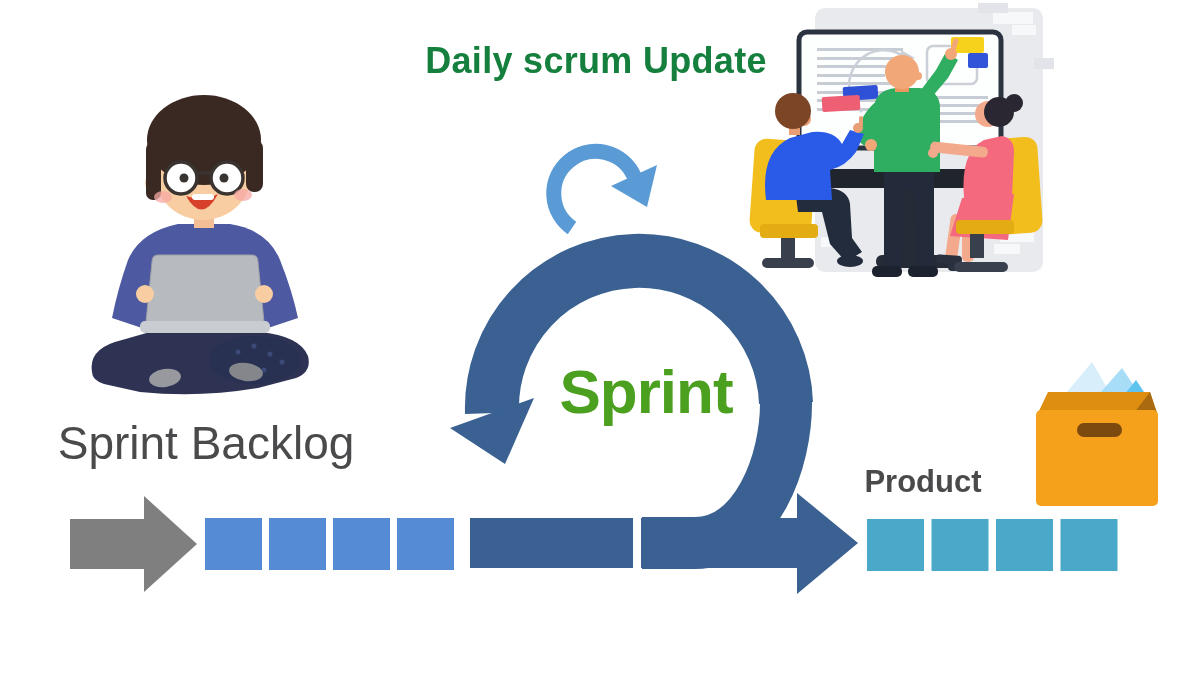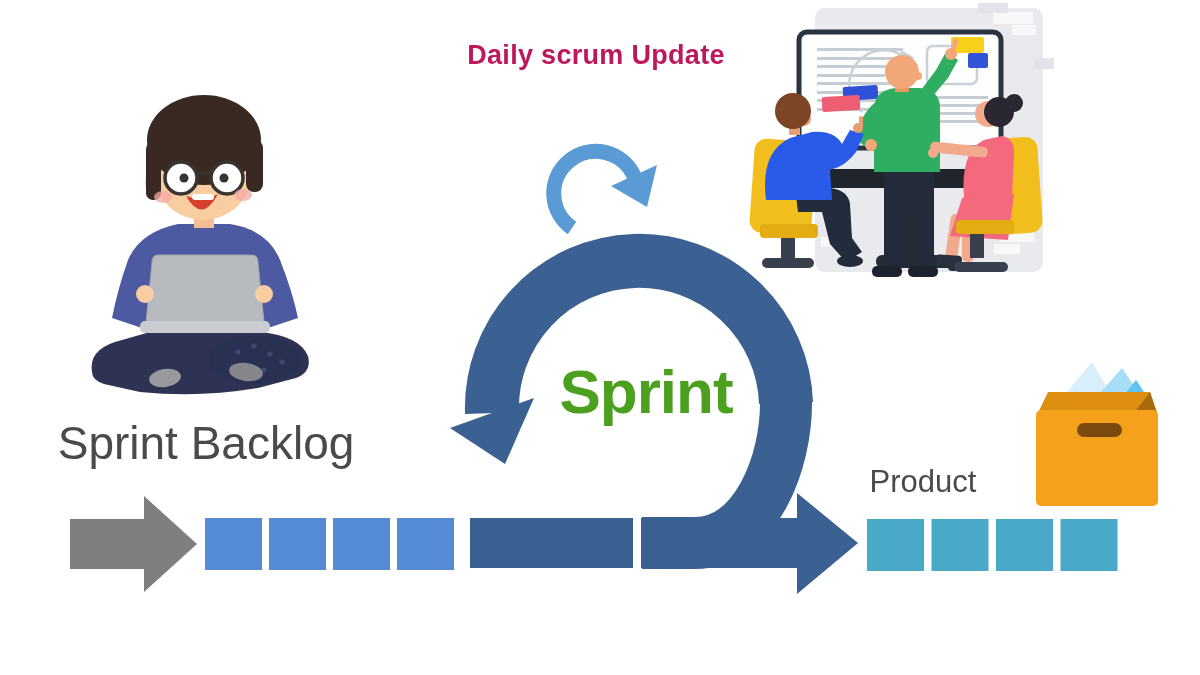--- a/index.html
+++ b/index.html
@@ -2,27 +2,27 @@
 <html><head>
 <meta charset="utf-8">
 <style>
   html,body{margin:0;padding:0;background:#fff;}
   body{width:1200px;height:675px;position:relative;overflow:hidden;
        font-family:"Liberation Sans", sans-serif;}
   .stage{position:absolute;inset:0;}
   svg{position:absolute;left:0;top:0;}
   .lbl{position:absolute;white-space:nowrap;}
   .lbl-title{top:40px;left:596px;transform:translateX(-50%);
-             font-size:27px;font-weight:700;color:#be185d;letter-spacing:.3px;}
+             font-size:36px;font-weight:700;color:#15803d;letter-spacing:.3px;}
   .lbl-backlog{top:416px;left:206px;transform:translateX(-50%);
                font-size:46px;font-weight:400;color:#4A4A4C;}
   .lbl-sprint{top:356px;left:646px;transform:translateX(-50%);
               font-size:62px;font-weight:800;color:#4CA01F;letter-spacing:-1px;}
   .lbl-product{top:464px;left:923px;transform:translateX(-50%);
-               font-size:31px;font-weight:400;color:#4A4A4C;}
+               font-size:31px;font-weight:700;color:#4A4A4C;}
   .lbl-iteration{top:614px;left:613px;transform:translateX(-50%);
                  font-size:52px;font-weight:400;color:#4A4A4C;}
 </style>
 </head>
 <body>
 
 <div class="stage">
 
 <svg width="1200" height="675" viewBox="0 0 1200 675">
 

